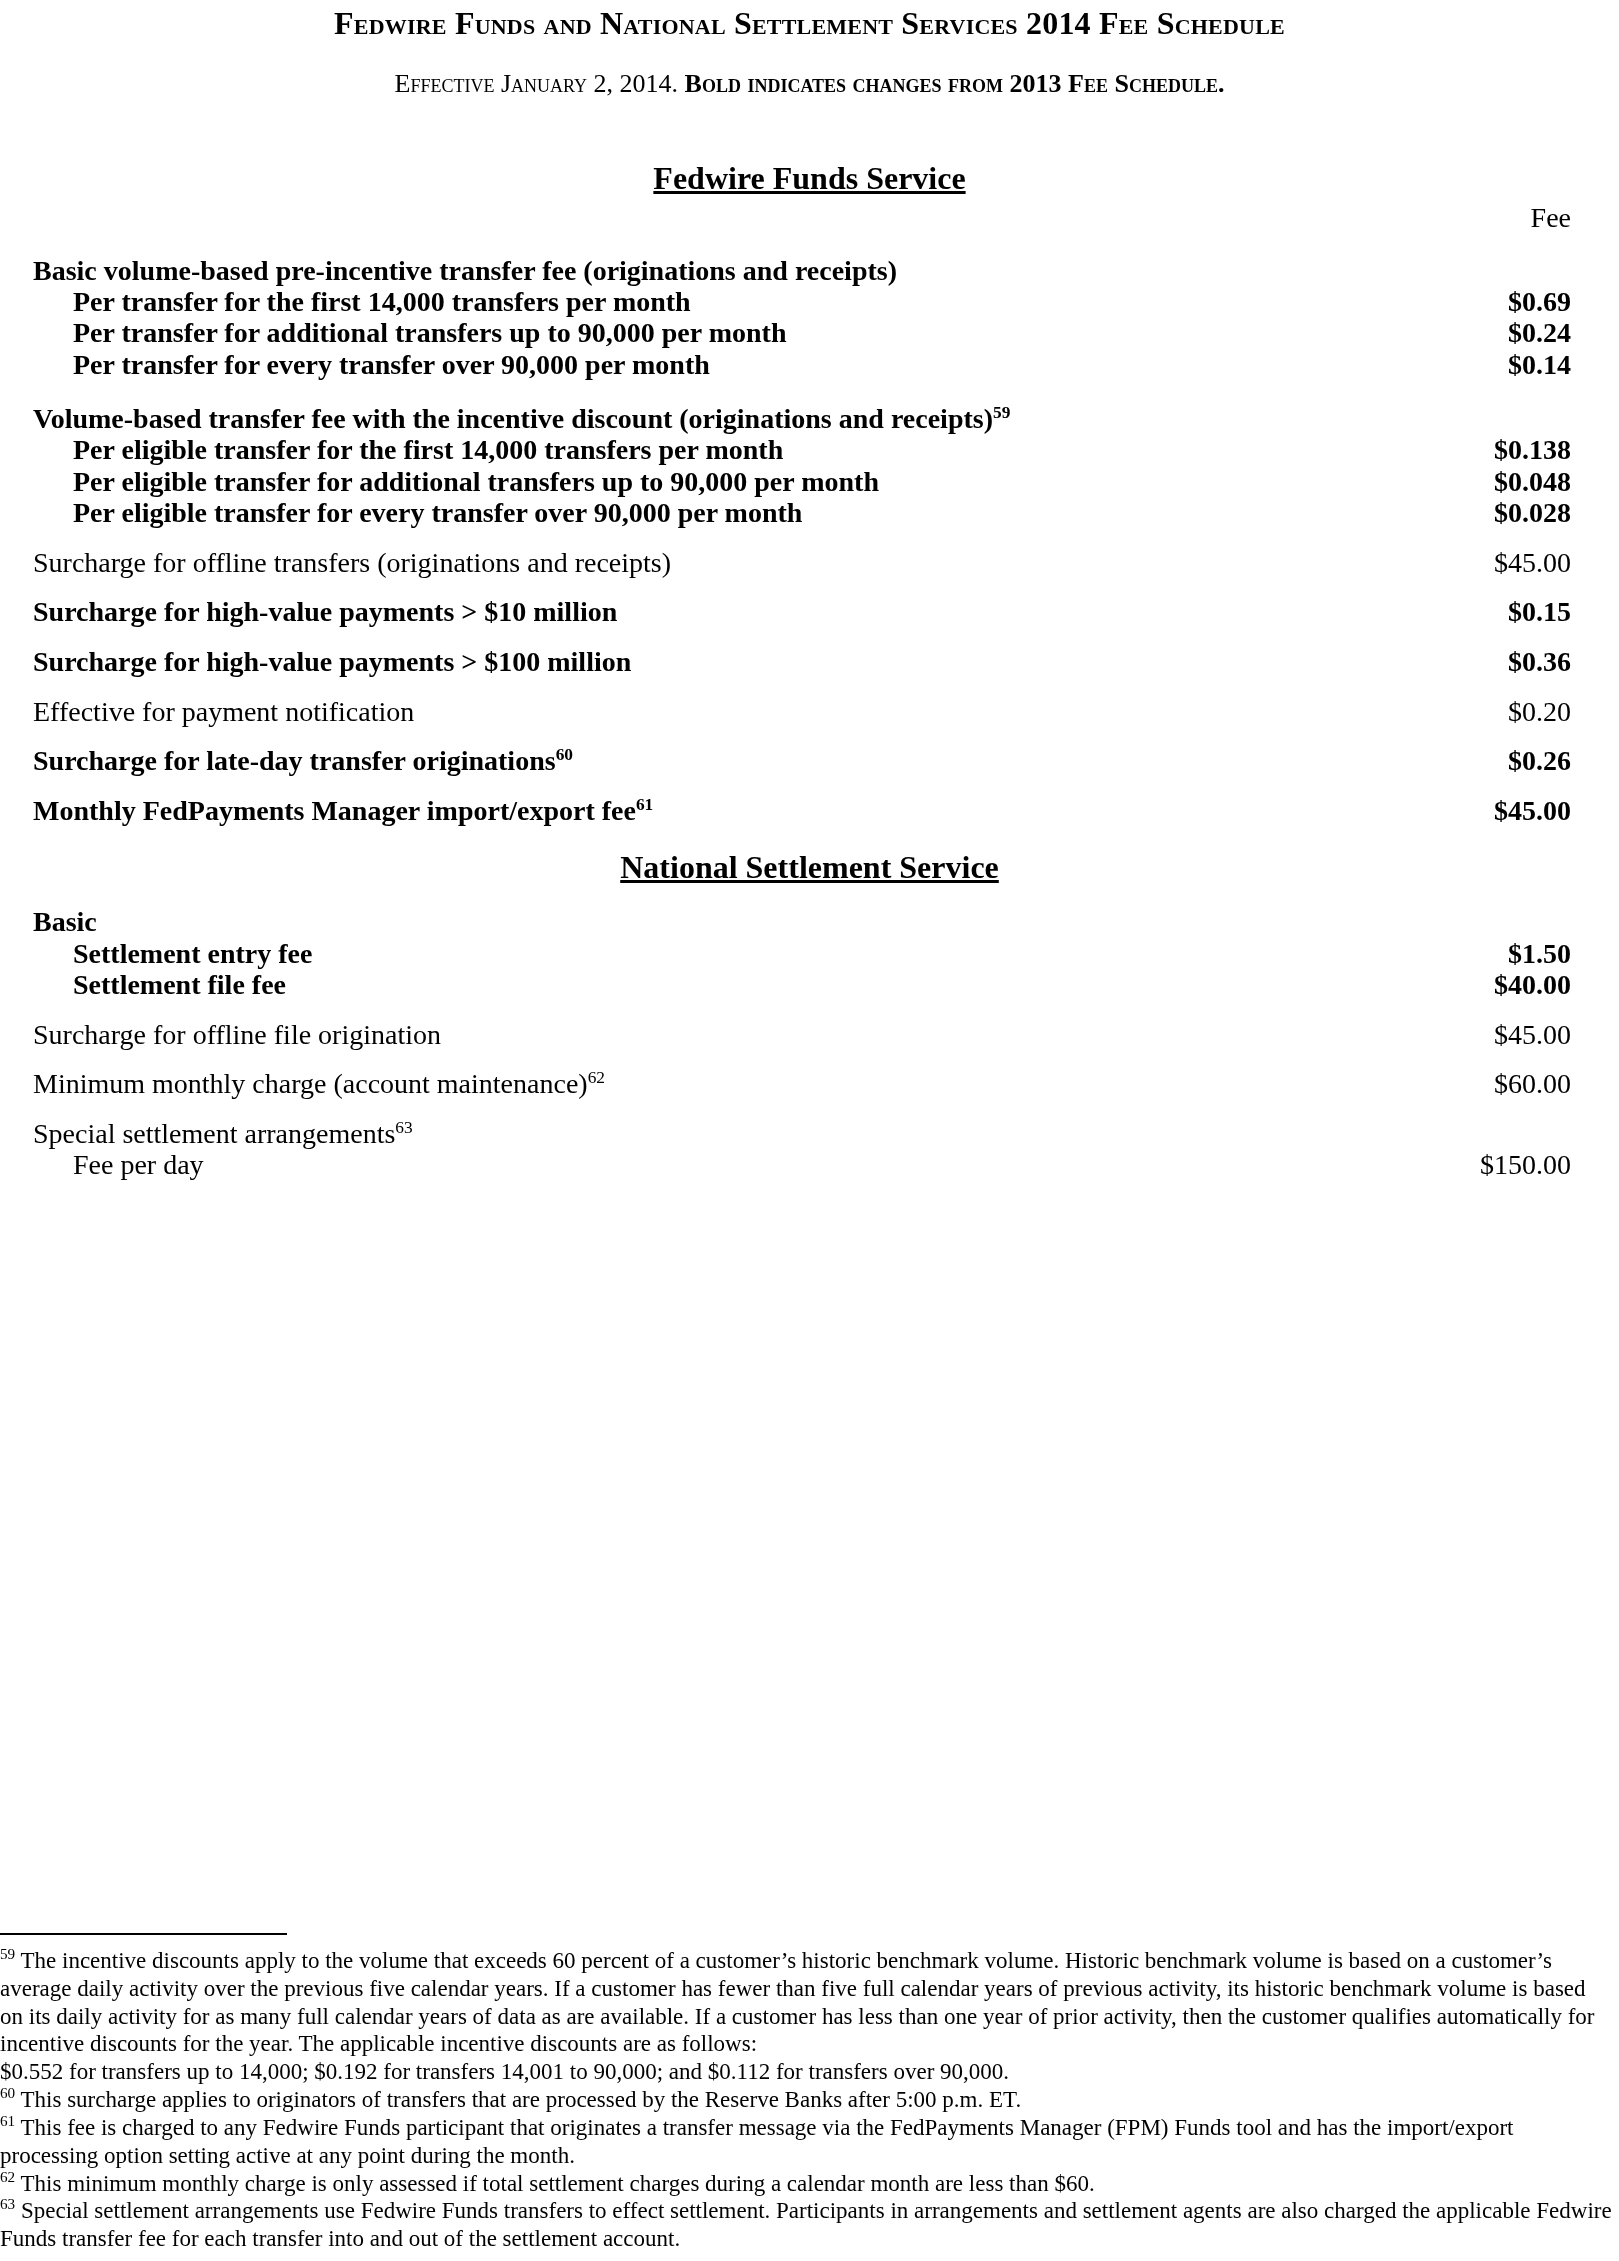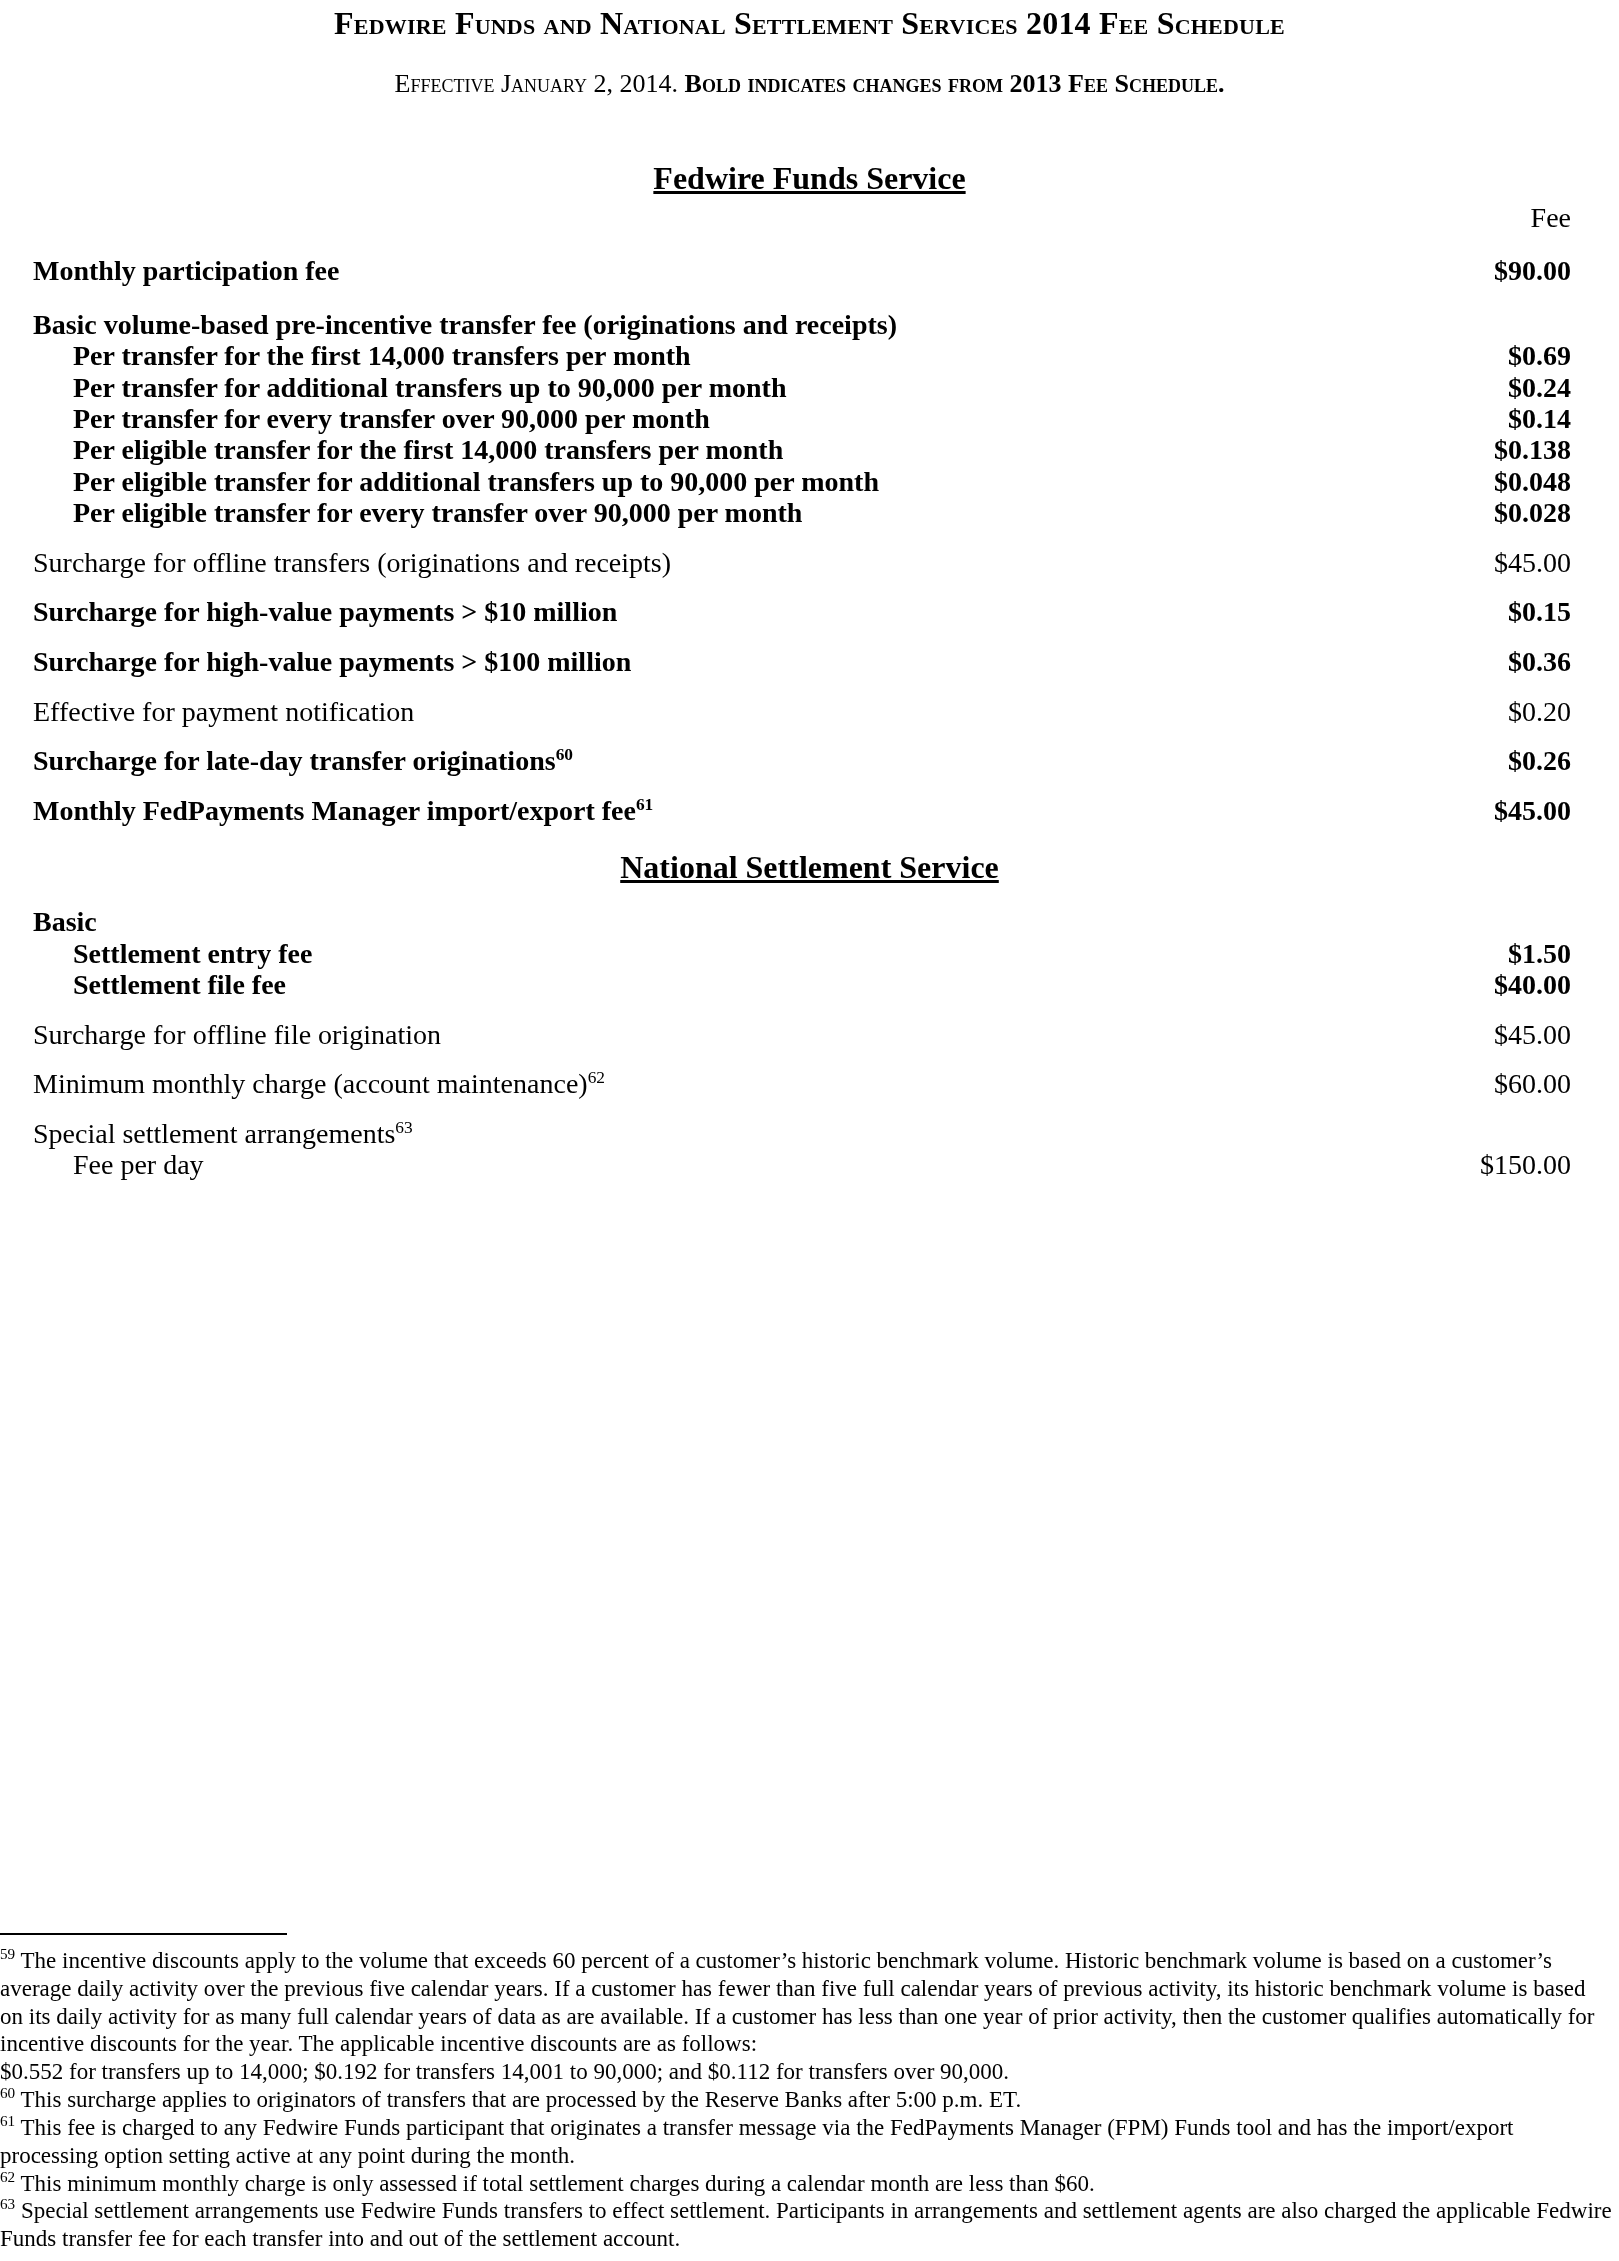--- a/index.html
+++ b/index.html
@@ -120,38 +120,38 @@
   <div class="doc-title">Fedwire Funds and National Settlement Services 2014 Fee Schedule</div>
 
   <div class="doc-subtitle"><span>Effective January 2, 2014.  </span><span class="bolded">Bold indicates changes from 2013 Fee Schedule.</span></div>
 
   <div class="section-title sec-fedwire">Fedwire Funds Service</div>
 
   <div class="fee-header">Fee</div>
 
   <div class="rows" id="rows-fedwire">
       <div class="row bold gap-lg">
-        <span class="label">Monthly participation fee</span>
-        <span class="value">$90.00</span>
-      </div>
-      <div class="row bold gap-lg">
         <span class="label">Basic volume-based pre-incentive transfer fee (originations and receipts)</span>
         <span class="value"></span>
       </div>
       <div class="row bold indent gap-sm">
         <span class="label">Per transfer for the first 14,000 transfers per month</span>
         <span class="value">$0.69</span>
       </div>
       <div class="row bold indent gap-sm">
         <span class="label">Per transfer for additional transfers up to 90,000 per month</span>
         <span class="value">$0.24</span>
       </div>
       <div class="row bold indent gap-sm">
         <span class="label">Per transfer for every transfer over 90,000 per month</span>
         <span class="value">$0.14</span>
+      </div>
+      <div class="row bold gap-lg">
+        <span class="label">Volume-based transfer fee with the incentive discount (originations and receipts)<sup class="fn">59</sup></span>
+        <span class="value"></span>
       </div>
       <div class="row bold indent gap-sm">
         <span class="label">Per eligible transfer for the first 14,000 transfers per month</span>
         <span class="value">$0.138</span>
       </div>
       <div class="row bold indent gap-sm">
         <span class="label">Per eligible transfer for additional transfers up to 90,000 per month</span>
         <span class="value">$0.048</span>
       </div>
       <div class="row bold indent gap-sm">

